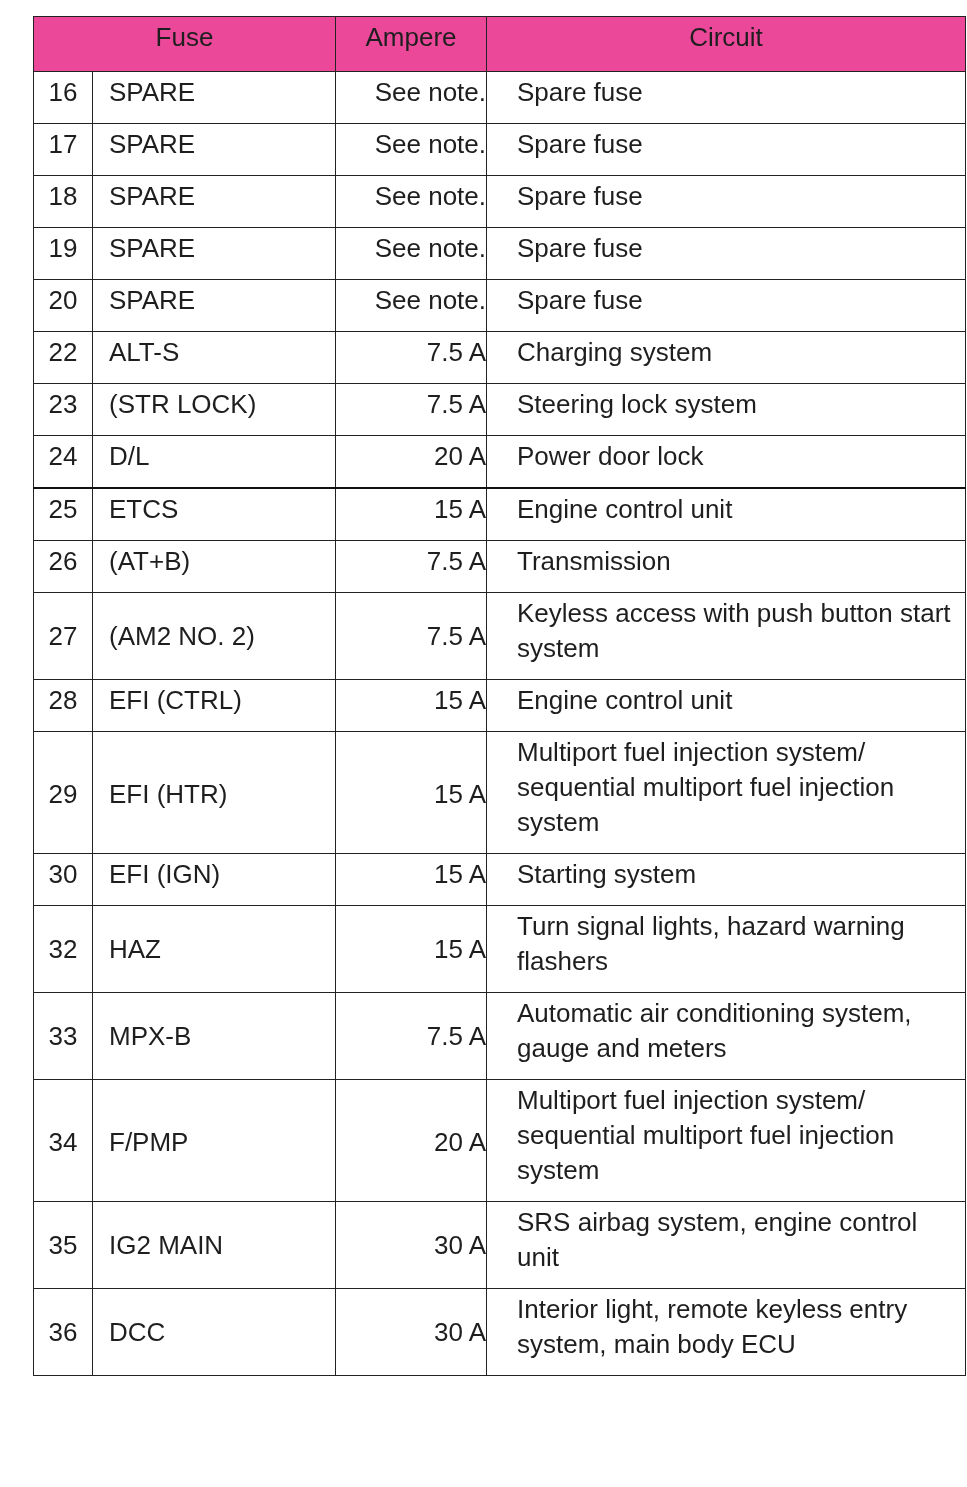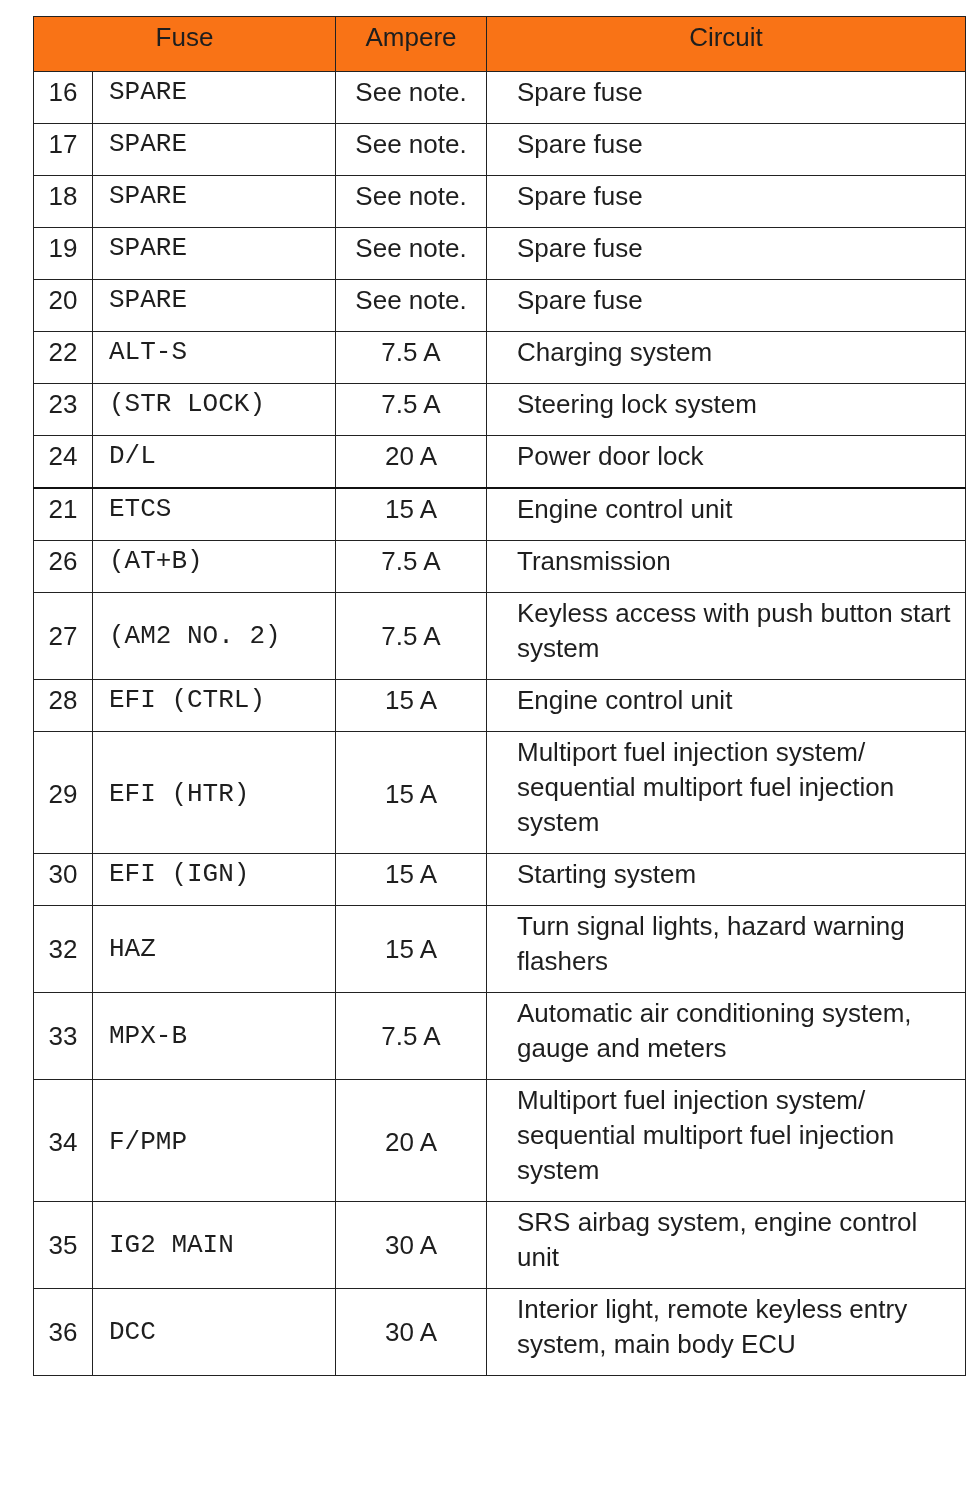--- a/index.html
+++ b/index.html
@@ -8,26 +8,26 @@
   table.fuse-table {
     position: absolute; left: 33px; top: 16px;
     width: 932px; border-collapse: collapse; table-layout: fixed;
     font-size: 26px; line-height: 35px;
   }
   col.c-num { width: 59px; }
   col.c-name { width: 243px; }
   col.c-amp { width: 151px; }
   col.c-circ { width: 479px; }
   th, td { border: 1.5px solid #222; padding: 0; vertical-align: top; }
-  th { background: #f97316; font-weight: normal; height: 51px; text-align: center;
+  th { background: #ec4899; font-weight: normal; height: 51px; text-align: center;
        vertical-align: top; padding-top: 3px; margin-left: 41px; }
   td { padding-top: 3px; padding-bottom: 13px; }
   td.num { text-align: center; margin-top: 10px; }
-  td.name { padding-left: 16px; font-family: Liberation Mono, monospace; }
-  td.amp { text-align: center; }
+  td.name { padding-left: 16px; }
+  td.amp { text-align: right; }
   td.circ { padding-left: 30px; padding-right: 8px; }
   tr.r1 td { height: 35px; }
   tr.r2 td { height: 70px; }
   tr.r3 td { height: 105px; }
   tr.r2 td.num, tr.r2 td.name, tr.r2 td.amp { vertical-align: middle; padding-top: 0; padding-bottom: 0; }
   tr.r3 td.num, tr.r3 td.name, tr.r3 td.amp { vertical-align: middle; padding-top: 4px; padding-bottom: 0; }
   tr.thick-top td { border-top: 2.5px solid #111; }
 </style>
 </head>
 <body>
@@ -89,21 +89,21 @@
       <td class="amp">7.5 A</td>
       <td class="circ">Steering lock system</td>
     </tr>
     <tr class="r1">
       <td class="num">24</td>
       <td class="name">D/L</td>
       <td class="amp">20 A</td>
       <td class="circ">Power door lock</td>
     </tr>
     <tr class="r1 thick-top">
-      <td class="num">21</td>
+      <td class="num">25</td>
       <td class="name">ETCS</td>
       <td class="amp">15 A</td>
       <td class="circ">Engine control unit</td>
     </tr>
     <tr class="r1">
       <td class="num">26</td>
       <td class="name">(AT+B)</td>
       <td class="amp">7.5 A</td>
       <td class="circ">Transmission</td>
     </tr>

